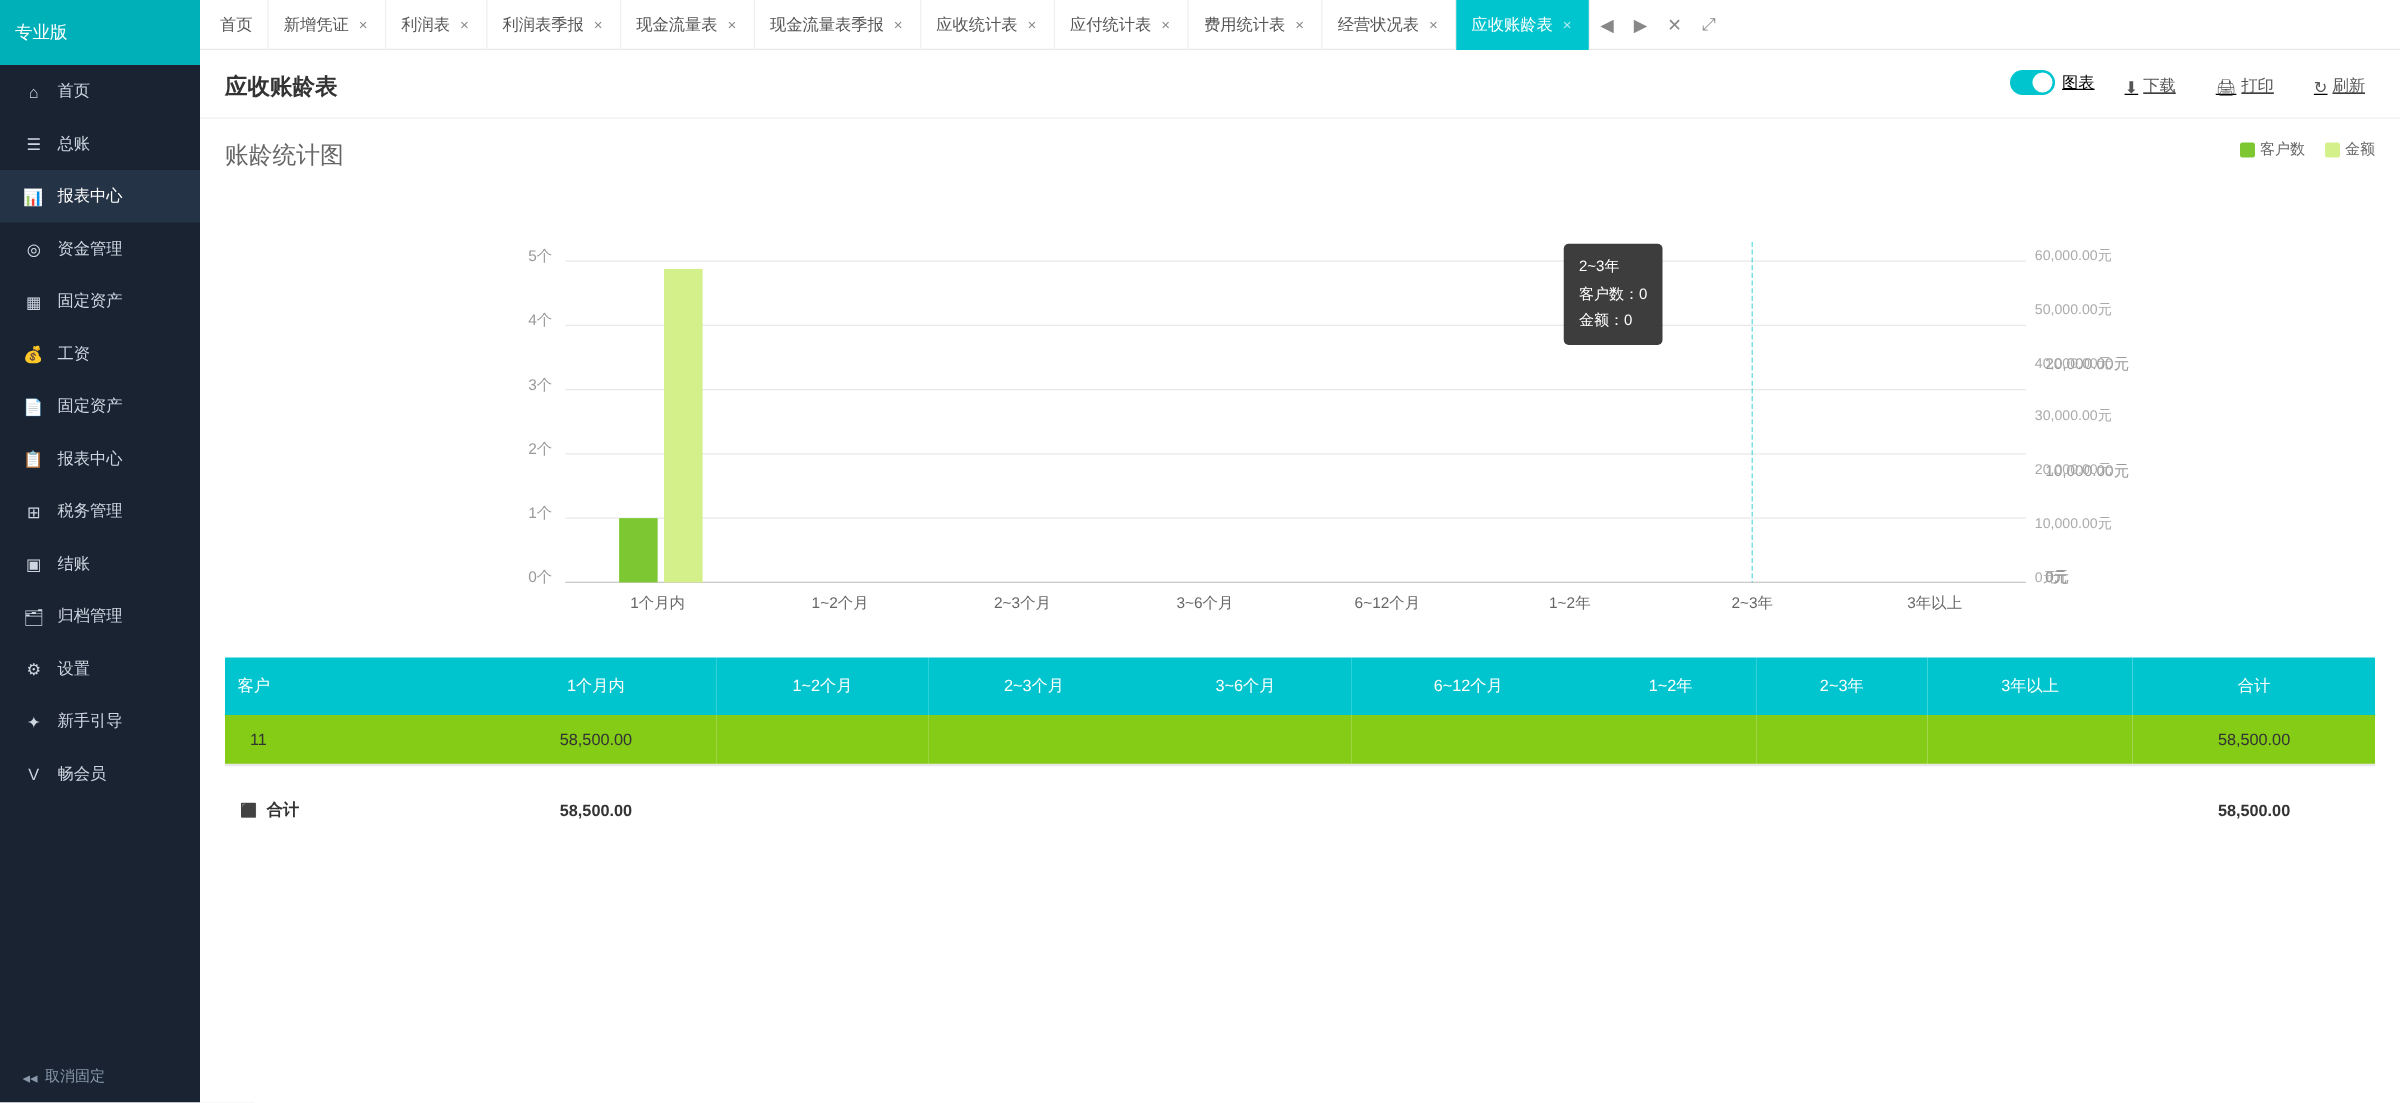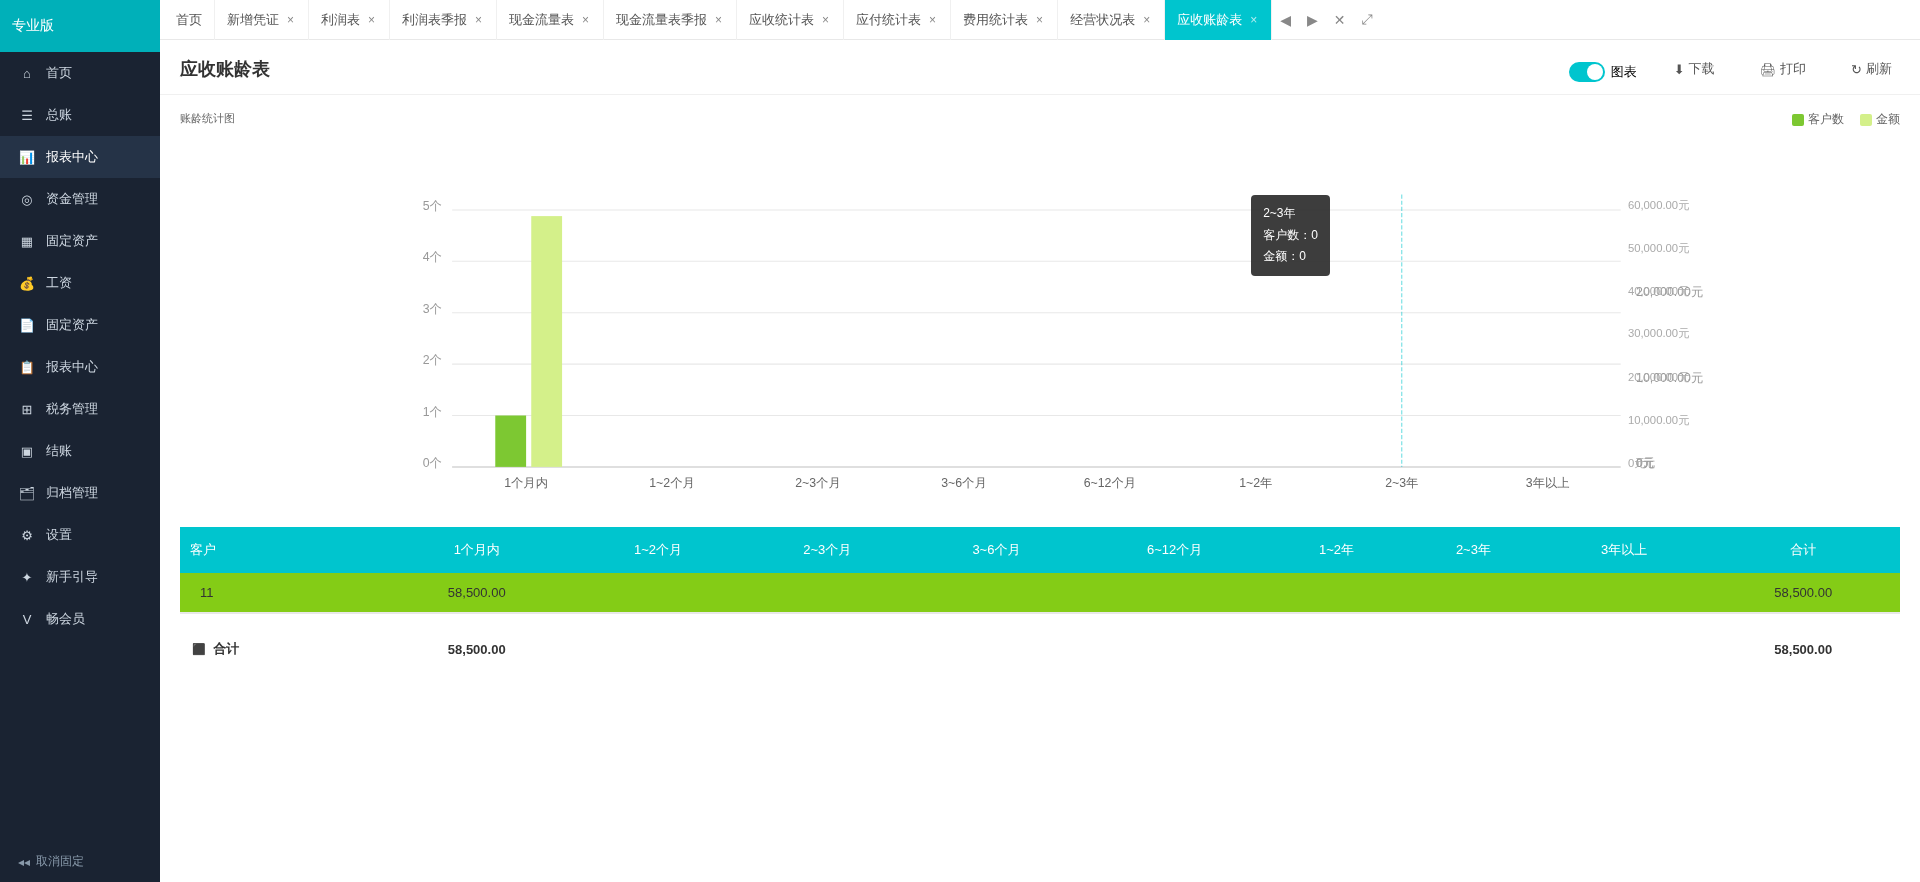--- a/index.html
+++ b/index.html
@@ -116,22 +116,23 @@
       padding: 16px 20px 12px 20px;
       border-bottom: 1px solid #f0f0f0;
     }
     .page-title {
       font-size: 18px;
       font-weight: bold;
       color: #333;
     }
     .page-actions {
       display: flex;
-      align-items: flex-end;
-      gap: 29px;
+      align-items: flex-start;
+      gap: 16px;
+      text-decoration: underline;
     }
     .toggle-switch {
       display: flex;
       align-items: center;
       gap: 6px;
     }
     .toggle {
       width: 36px;
       height: 20px;
       background: #00c5ce;
@@ -159,21 +160,21 @@
       font-size: 13px;
       padding: 4px 8px;
       border-radius: 3px;
     }
 
     
     .chart-area {
       padding: 16px 20px;
       position: relative;
     }
-    .chart-title { font-size: 11px; color: #666; margin-bottom: 12px; }
+    .chart-title { font-size: 19px; color: #666; }
     .chart-legend {
       position: absolute;
       top: 16px;
       right: 20px;
       display: flex;
       align-items: center;
       gap: 16px;
       font-size: 12px;
       color: #666;
     }

